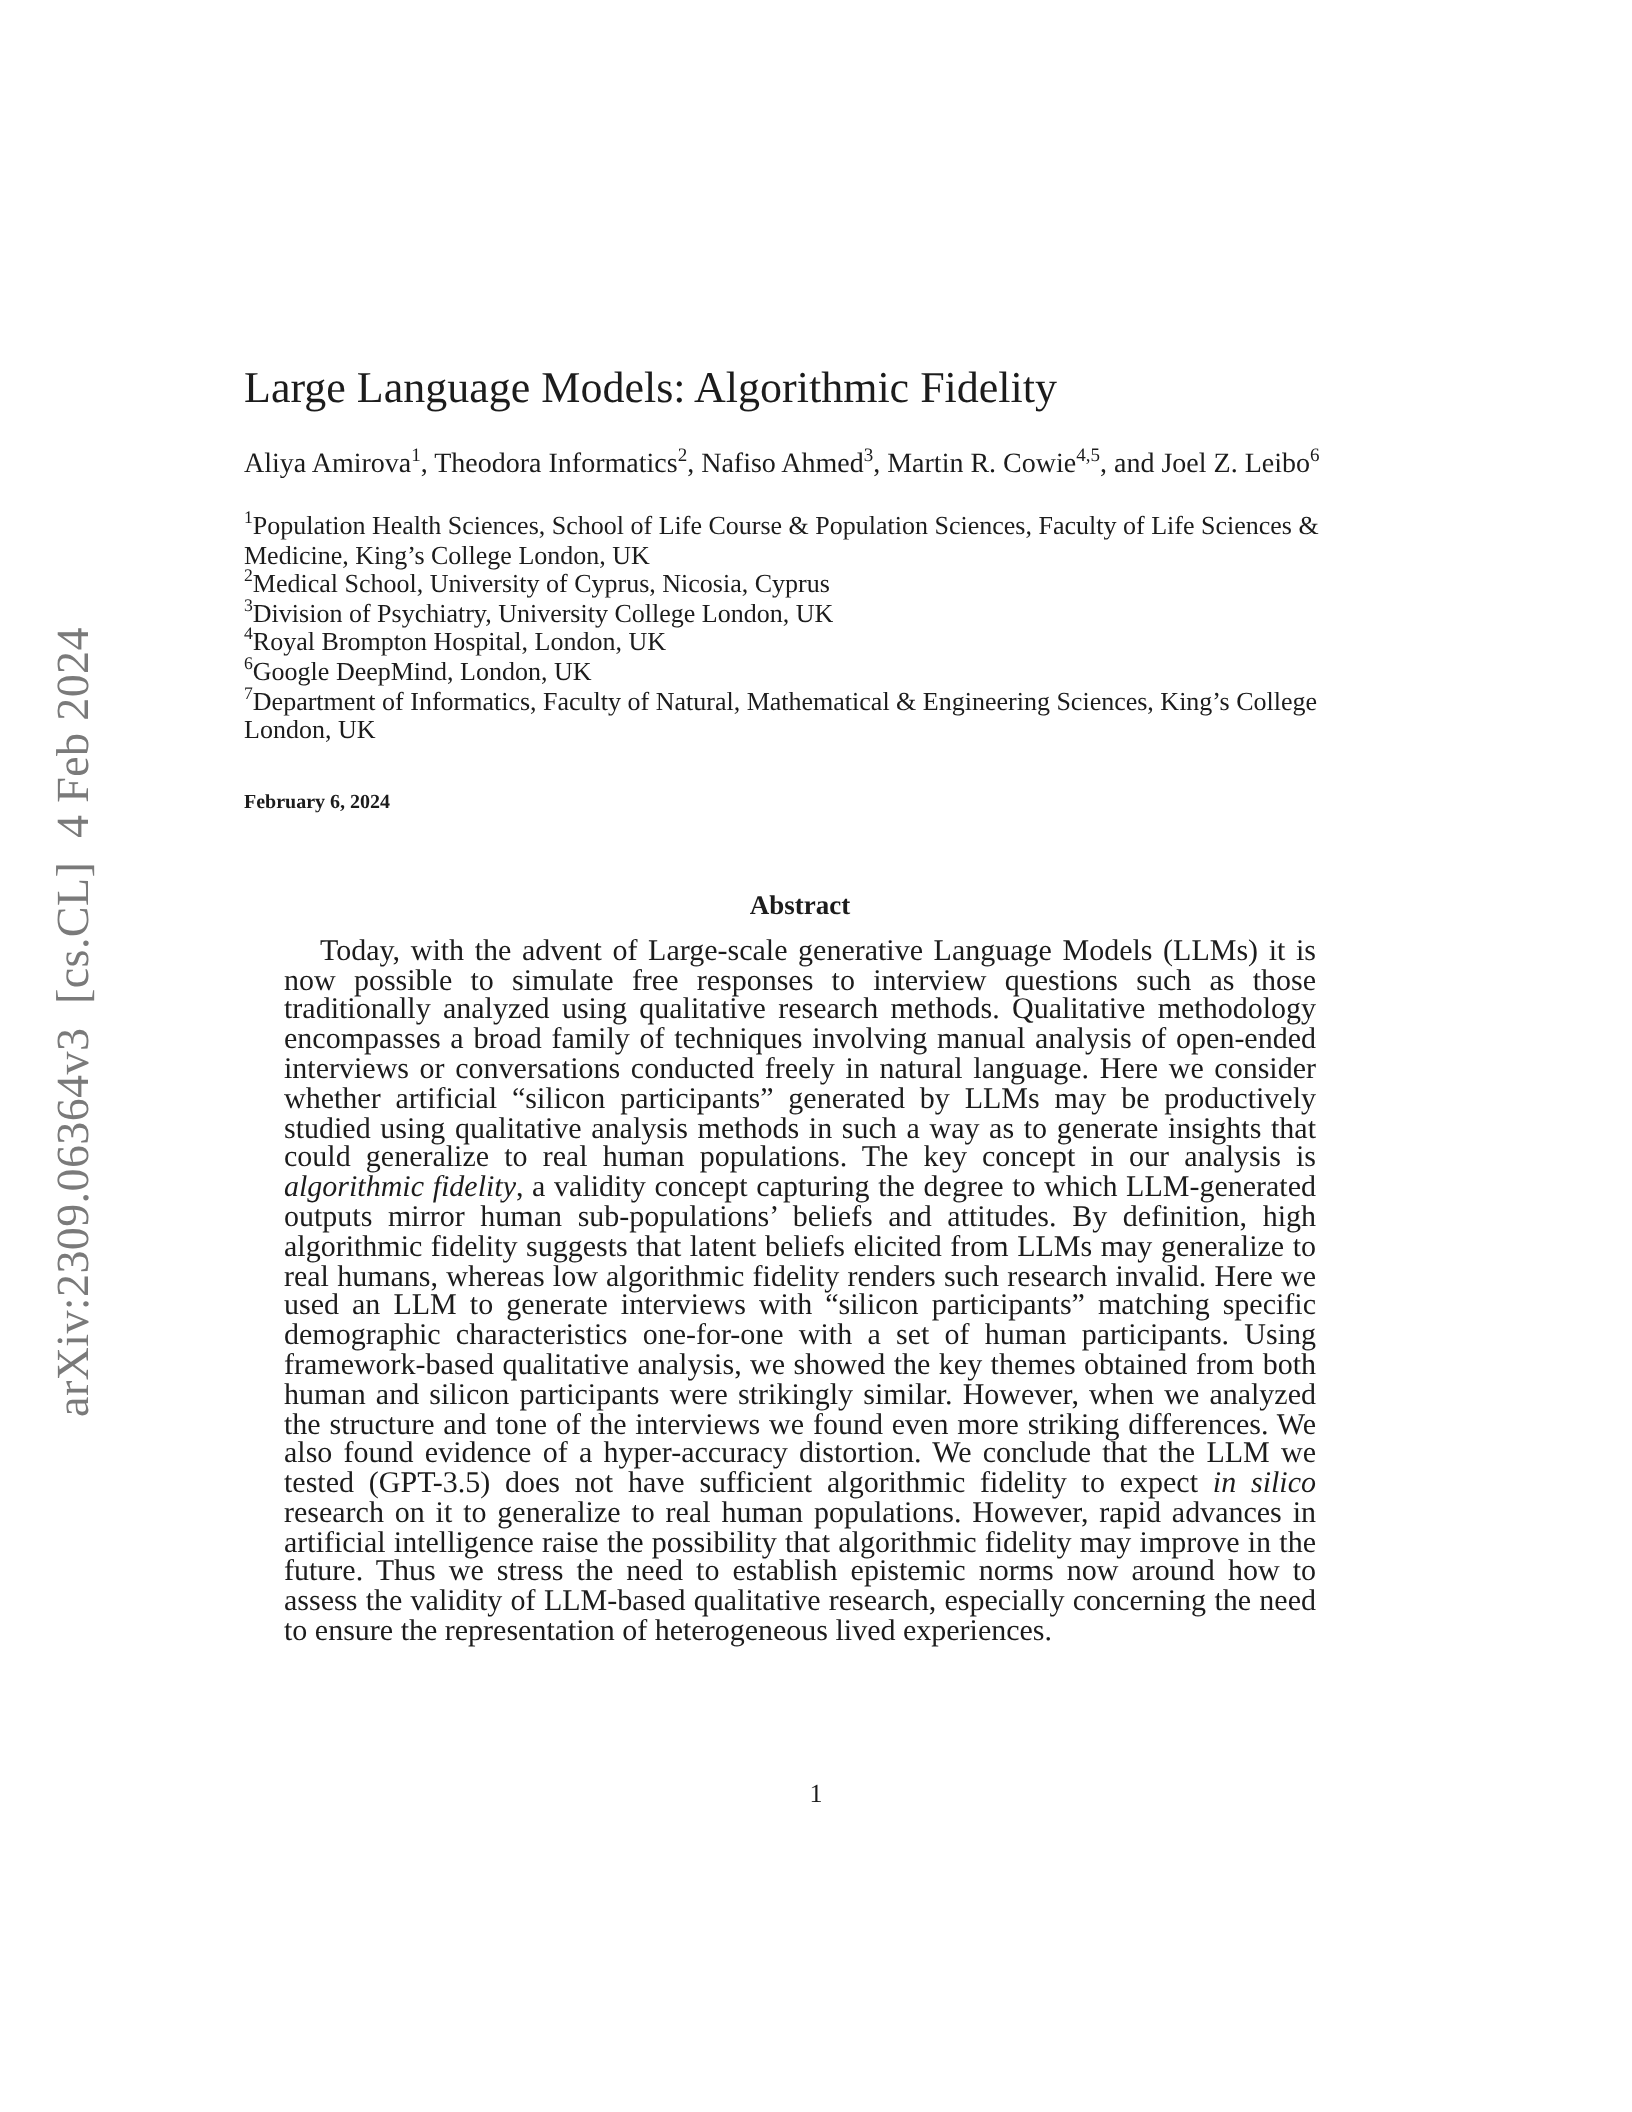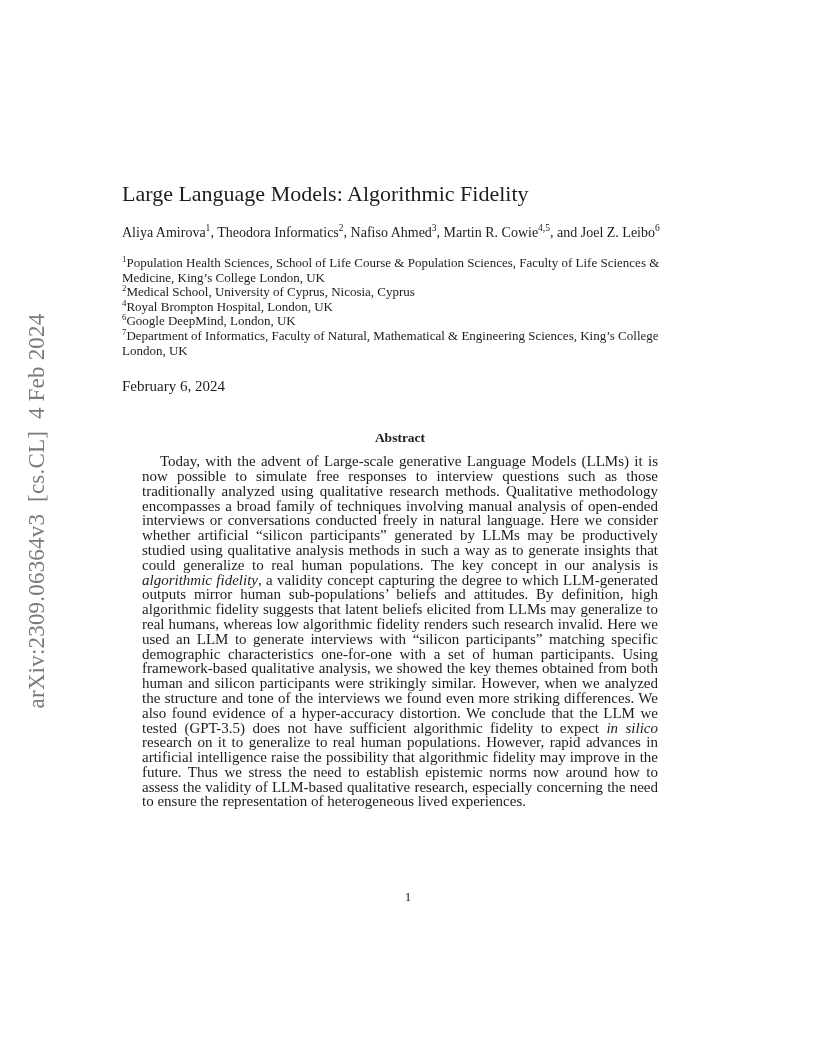--- a/index.html
+++ b/index.html
@@ -50,22 +50,23 @@
   .affiliations {
     margin-top: 5px;
     font-size: 13px;
     line-height: 14.6px;
   }
   .affiliation-row {
     margin: 0;
   }
   .date {
     margin-top: 19px;
-    font-size: 15px;
+    font-size: 10px;
     line-height: 19px;
+    font-weight: bold;
   }
   .abstract-heading {
     margin-top: 34px;
     text-align: center;
     font-weight: bold;
     font-size: 13.5px;
     line-height: 15px;
   }
   .abstract-body {
     margin: 9px 20px 0 20px;
@@ -96,20 +97,21 @@
 
     <div class="title">
       <div>Large Language Models: Algorithmic Fidelity</div>
     </div>
 
     <p class="authors"><span>Aliya Amirova</span><sup>1</sup><span>, </span><span>Theodora Informatics</span><sup>2</sup><span>, </span><span>Nafiso Ahmed</span><sup>3</sup><span>, </span><span>Martin R. Cowie</span><sup>4,5</sup><span>, and </span><span>Joel Z. Leibo</span><sup>6</sup></p>
 
     <div class="affiliations">
       <p class="affiliation-row"><sup>1</sup><span>Population Health Sciences, School of Life Course &amp; Population Sciences, Faculty of Life Sciences &amp; Medicine, King’s College London, UK</span></p>
       <p class="affiliation-row"><sup>2</sup><span>Medical School, University of Cyprus, Nicosia, Cyprus</span></p>
+      <p class="affiliation-row"><sup>3</sup><span>Division of Psychiatry, University College London, UK</span></p>
       <p class="affiliation-row"><sup>4</sup><span>Royal Brompton Hospital, London, UK</span></p>
       <p class="affiliation-row"><sup>6</sup><span>Google DeepMind, London, UK</span></p>
       <p class="affiliation-row"><sup>7</sup><span>Department of Informatics, Faculty of Natural, Mathematical &amp; Engineering Sciences, King’s College London, UK</span></p>
     </div>
 
     <div class="date">February 6, 2024</div>
 
     <div class="abstract-heading">Abstract</div>
 
     <p class="abstract-body"><span>Today, with the advent of Large-scale generative Language Models (LLMs) it is now possible to simulate free responses to interview questions such as those traditionally analyzed using qualitative research methods. Qualitative methodology encompasses a broad family of techniques involving manual analysis of open-ended interviews or conversations conducted freely in natural language. Here we consider whether artificial “silicon participants” generated by LLMs may be productively studied using qualitative analysis methods in such a way as to generate insights that could generalize to real human populations. The key concept in our analysis is </span><em>algorithmic fidelity</em><span>, a validity concept capturing the degree to which LLM-generated outputs mirror human sub-populations’ beliefs and attitudes. By definition, high algorithmic fidelity suggests that latent beliefs elicited from LLMs may generalize to real humans, whereas low algorithmic fidelity renders such research invalid. Here we used an LLM to generate interviews with “silicon participants” matching specific demographic characteristics one-for-one with a set of human participants. Using framework-based qualitative analysis, we showed the key themes obtained from both human and silicon participants were strikingly similar. However, when we analyzed the structure and tone of the interviews we found even more striking differences. We also found evidence of a hyper-accuracy distortion. We conclude that the LLM we tested (GPT-3.5) does not have sufficient algorithmic fidelity to expect </span><em>in silico</em><span> research on it to generalize to real human populations. However, rapid advances in artificial intelligence raise the possibility that algorithmic fidelity may improve in the future. Thus we stress the need to establish epistemic norms now around how to assess the validity of LLM-based qualitative research, especially concerning the need to ensure the representation of heterogeneous lived experiences.</span></p>

